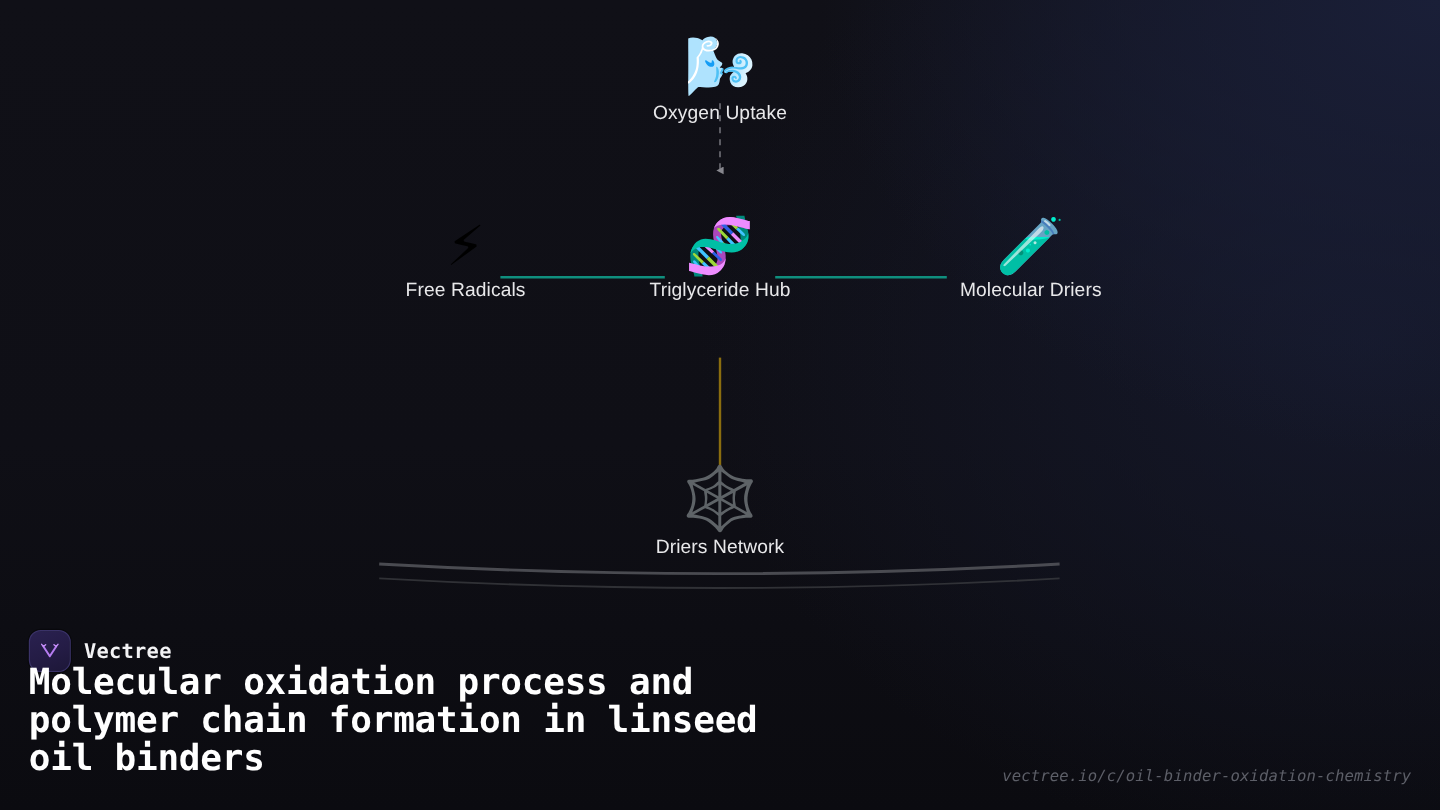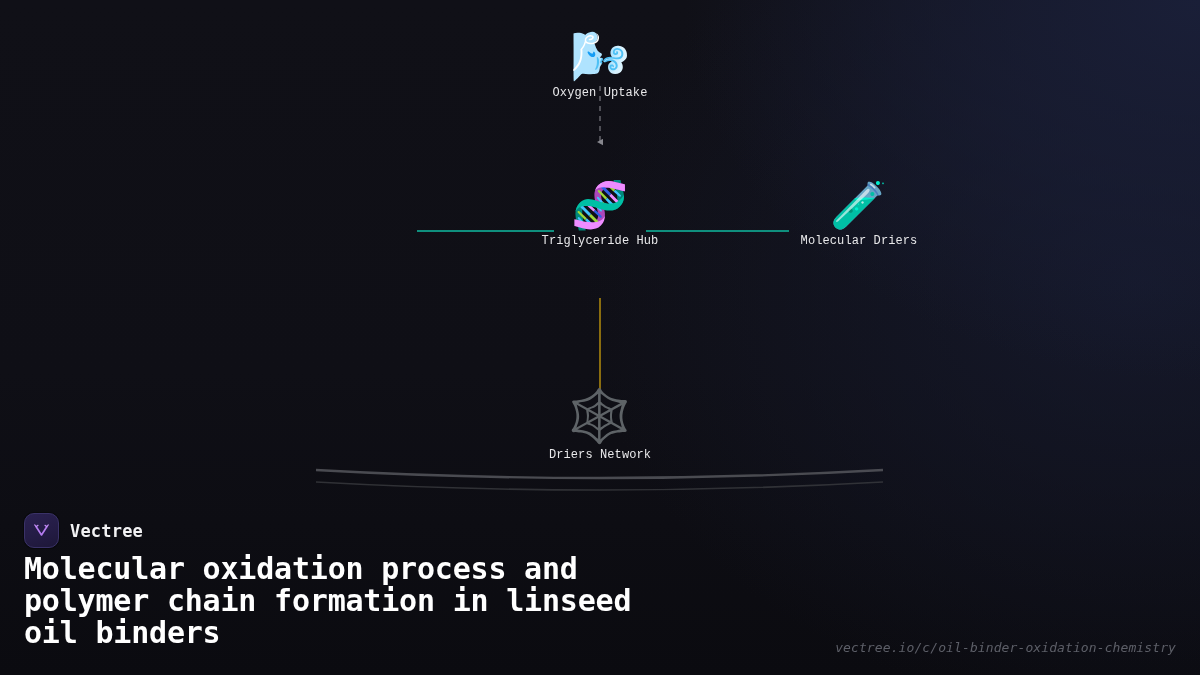--- a/index.html
+++ b/index.html
@@ -42,22 +42,22 @@
   }
   .node .glyph {
     font-family: "DejaVu Sans", sans-serif;
     line-height: 1;
     display: block;
     user-select: none;
   }
   .node .nlabel {
     display: block;
     margin-top: 6px;
-    font-family: Liberation Mono, monospace;
-    font-size: 12px;
+    font-family: Liberation Sans, sans-serif;
+    font-size: 16px;
     color: #e8e8ea;
     letter-spacing: 0.1px;
     white-space: nowrap;
   }
 
   
   #node-oxygen   { left: 600px; top: 32px; }
   #node-radicals { left: 388px; top: 182px; }
   #node-trigly   { left: 600px; top: 182px; }
   #node-driers   { left: 859px; top: 182px; }
@@ -76,21 +76,21 @@
     right: 0;
     bottom: 0;
     height: 170px;
     padding: 0 24px;
     box-sizing: border-box;
   }
 
   #brand {
     position: absolute;
     left: 24px;
-    top: 8px;
+    top: 20px;
     display: flex;
     align-items: center;
     gap: 11px;
     justify-content: space-between;
   }
   #brand-mark {
     width: 33px;
     height: 33px;
     border-radius: 10px;
     background: linear-gradient(160deg, #2a2150 0%, #241c45 55%, #1d1738 100%);
@@ -155,20 +155,24 @@
 
     <path d="M316,470 Q600,486 883,470" fill="none" stroke="#55565c" stroke-width="2.4" opacity="0.85"></path>
     <path d="M316,482 Q600,498 883,482" fill="none" stroke="#3c3d42" stroke-width="1.6" opacity="0.75"></path>
   </svg>
 
   <div class="node" id="node-oxygen">
     <span class="glyph">🌬️</span>
     <span class="nlabel">Oxygen Uptake</span>
   </div>
 
+  <div class="node" id="node-radicals">
+    <span class="glyph">⚡</span>
+    <span class="nlabel">Free Radicals</span>
+  </div>
 
   <div class="node" id="node-trigly">
     <span class="glyph">🧬</span>
     <span class="nlabel">Triglyceride Hub</span>
   </div>
 
   <div class="node" id="node-driers">
     <span class="glyph">🧪</span>
     <span class="nlabel">Molecular Driers</span>
   </div>

